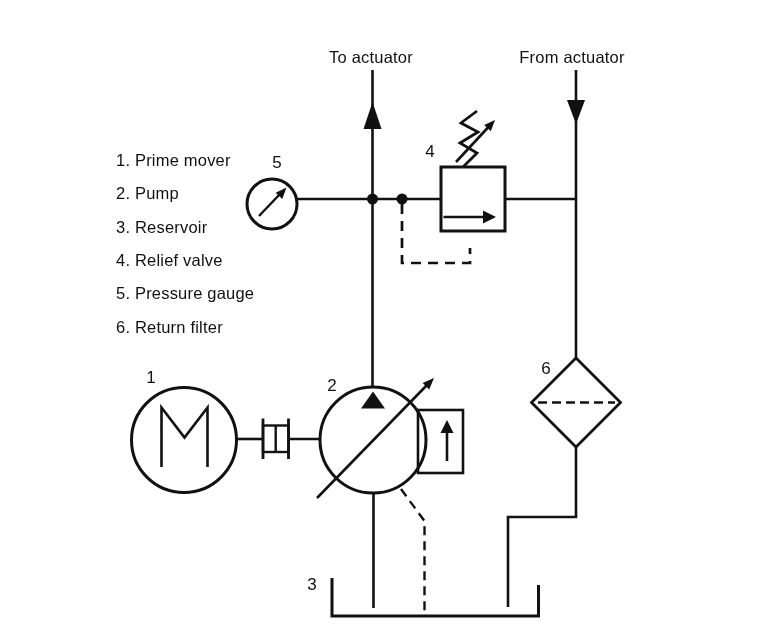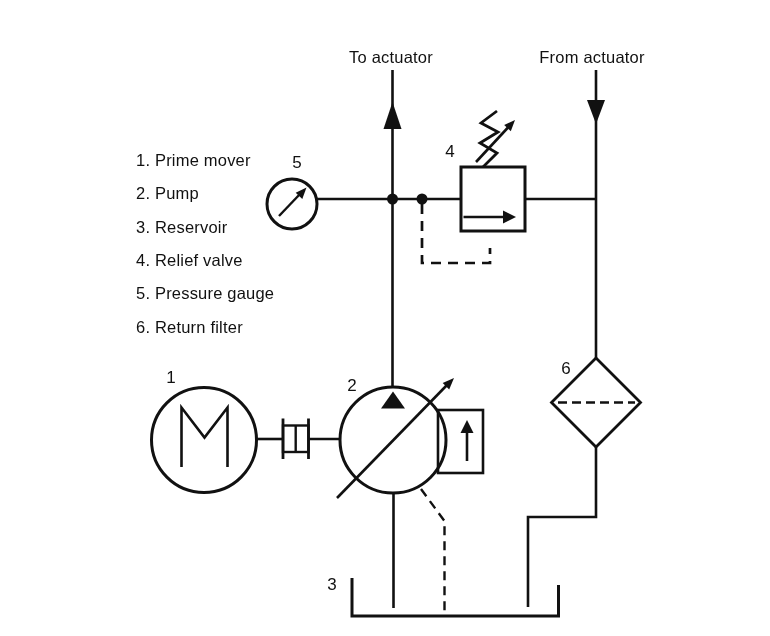--- a/index.html
+++ b/index.html
@@ -5,21 +5,20 @@
   :root { --ink: #111111; --bg: #ffffff; }
   * { margin: 0; padding: 0; box-sizing: border-box; }
   html, body { background: var(--bg); }
   .stage {
     position: relative;
     width: 664px;
     height: 636px;
     background: var(--bg);
     overflow: hidden;
     font-family: "Liberation Sans", sans-serif;
-    margin-left: 20px;
   }
   svg { display: block; }
   .ln   { stroke: var(--ink); stroke-width: 2.6; fill: none; }
   .thin { stroke: var(--ink); stroke-width: 2.4; fill: none; }
   .bold { stroke: var(--ink); stroke-width: 3;   fill: none; }
   .sym  { stroke: var(--ink); stroke-width: 2.8; fill: #ffffff; }
   .open { stroke: var(--ink); stroke-width: 2.8; fill: none; }
   .dash  { stroke: var(--ink); stroke-width: 2.7; fill: none; stroke-dasharray: 10 7; }
   .dash2 { stroke: var(--ink); stroke-width: 2.4; fill: none; stroke-dasharray: 9 6; }
   .dash3 { stroke: var(--ink); stroke-width: 2.4; fill: none; stroke-dasharray: 9 5; }

